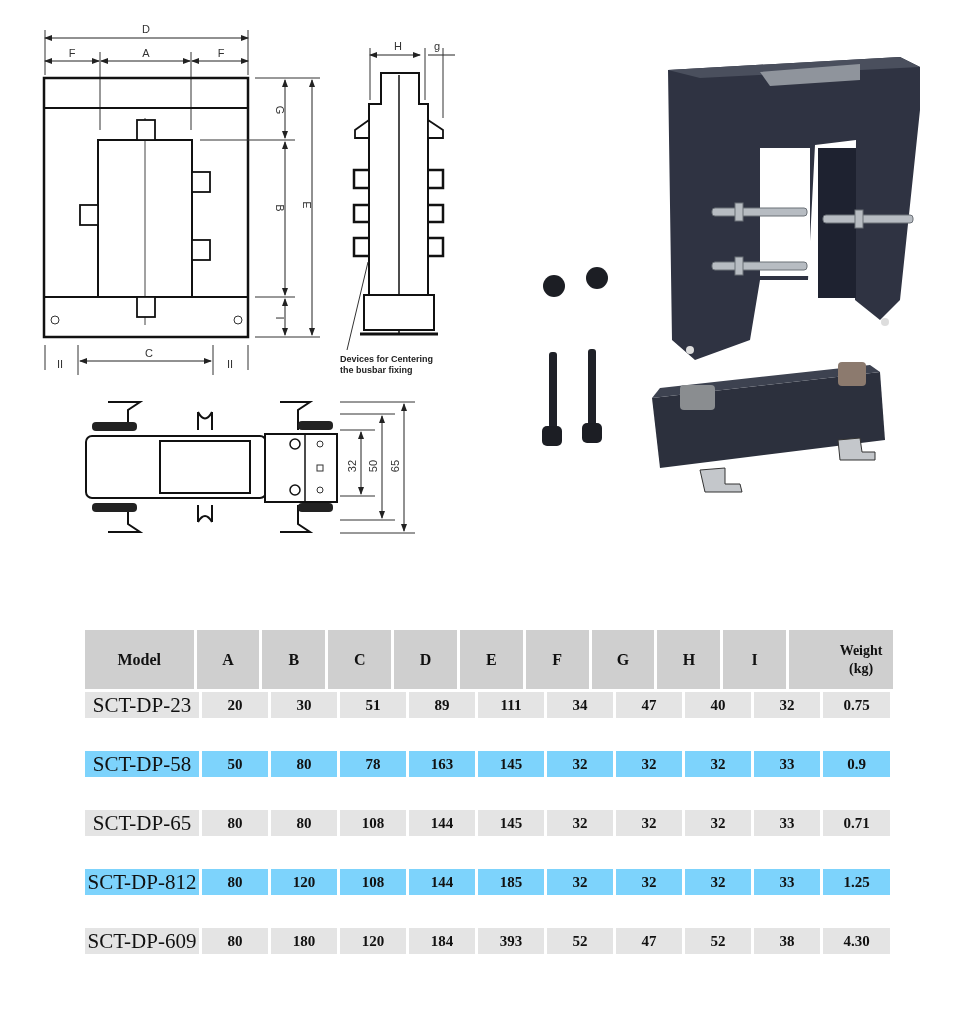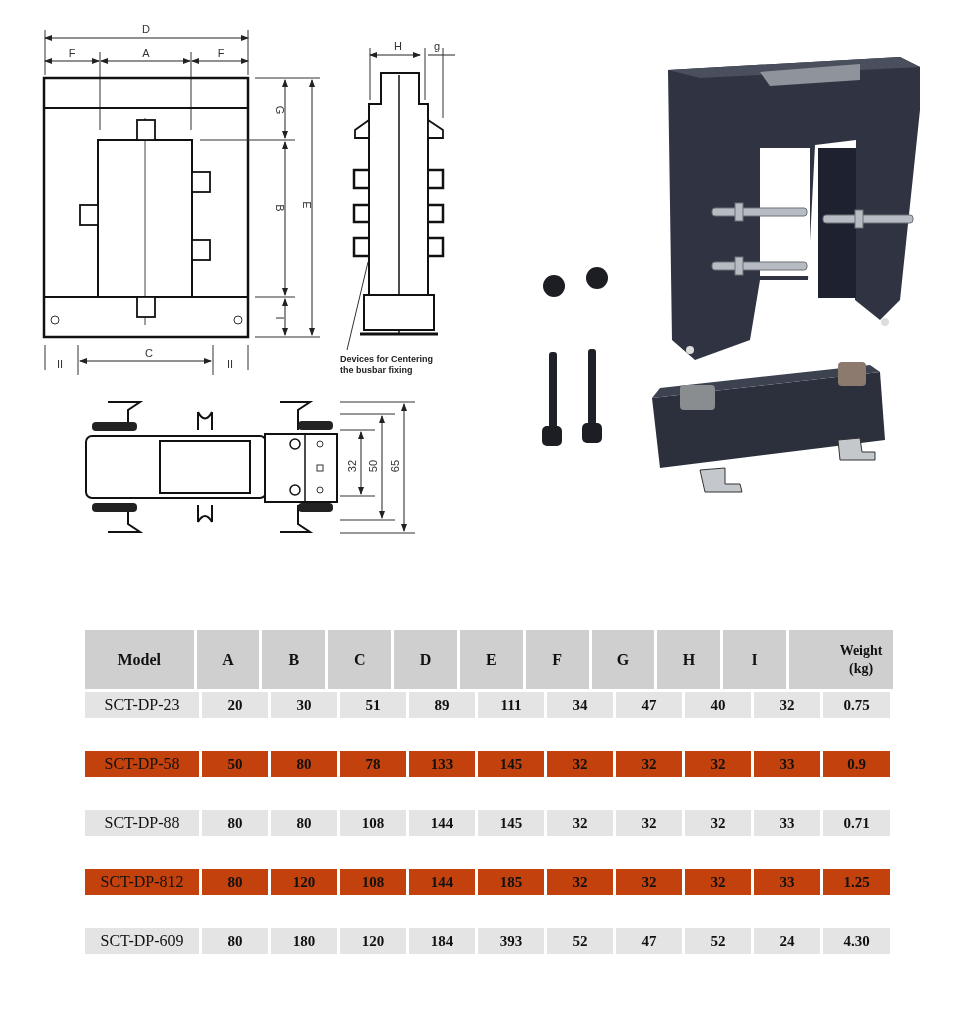--- a/index.html
+++ b/index.html
@@ -12,23 +12,23 @@
   
   .spec-table { position:absolute; left:85px; top:630px; width:808px;font-family:Liberation Serif, serif; }
   .trow { display:flex; gap:3px; }
   .cell { display:flex; align-items:center; justify-content:center; font-size:15px; font-weight:bold; color:#111; }
   .cell.model { width:114px; }
   .cell.col { width:66px; }
   .cell.w { width:67px; }
   .hdr .cell { background:#cfcfcf; height:59px; font-size:16px; }
   .hdr .cell.w { font-size:14px; line-height:18px; text-align:center; flex-direction:column;padding-left:40px; }
   .data .cell { height:26px; }
-  .data .cell.model { font-weight:normal; font-size:16px; }
+  .data .cell.model { font-weight:normal; font-size:21px; }
   .light .cell { background:#e4e4e4; }
-  .dark .cell { background:#c2410c; }
+  .dark .cell { background:#7dd3fc; }
   .gap { height:33px; }
   .gap-first { height:3px; }
 </style>
 </head>
 <body>
 
 <svg class="abs" style="left:30px;top:10px;" width="300" height="370" viewBox="30 10 300 370">
   <defs>
     <marker id="ar" markerWidth="8" markerHeight="6" refX="7" refY="3" orient="auto">
         <path d="M0,0 L8,3 L0,6 z" fill="#222"></path>
@@ -224,32 +224,32 @@
     <div class="cell col">32</div>
     <div class="cell w">0.75</div>
   </div>
   <div class="gap"></div>
 
   <div class="trow data dark">
     <div class="cell model">SCT-DP-58</div>
     <div class="cell col">50</div>
     <div class="cell col">80</div>
     <div class="cell col">78</div>
-    <div class="cell col">133</div>
+    <div class="cell col">163</div>
     <div class="cell col">145</div>
     <div class="cell col">32</div>
     <div class="cell col">32</div>
     <div class="cell col">32</div>
     <div class="cell col">33</div>
     <div class="cell w">0.9</div>
   </div>
   <div class="gap"></div>
 
   <div class="trow data light">
-    <div class="cell model">SCT-DP-88</div>
+    <div class="cell model">SCT-DP-65</div>
     <div class="cell col">80</div>
     <div class="cell col">80</div>
     <div class="cell col">108</div>
     <div class="cell col">144</div>
     <div class="cell col">145</div>
     <div class="cell col">32</div>
     <div class="cell col">32</div>
     <div class="cell col">32</div>
     <div class="cell col">33</div>
     <div class="cell w">0.71</div>
@@ -274,16 +274,16 @@
   <div class="trow data light">
     <div class="cell model">SCT-DP-609</div>
     <div class="cell col">80</div>
     <div class="cell col">180</div>
     <div class="cell col">120</div>
     <div class="cell col">184</div>
     <div class="cell col">393</div>
     <div class="cell col">52</div>
     <div class="cell col">47</div>
     <div class="cell col">52</div>
-    <div class="cell col">24</div>
+    <div class="cell col">38</div>
     <div class="cell w">4.30</div>
   </div>
 </div>
 
 </body></html>

